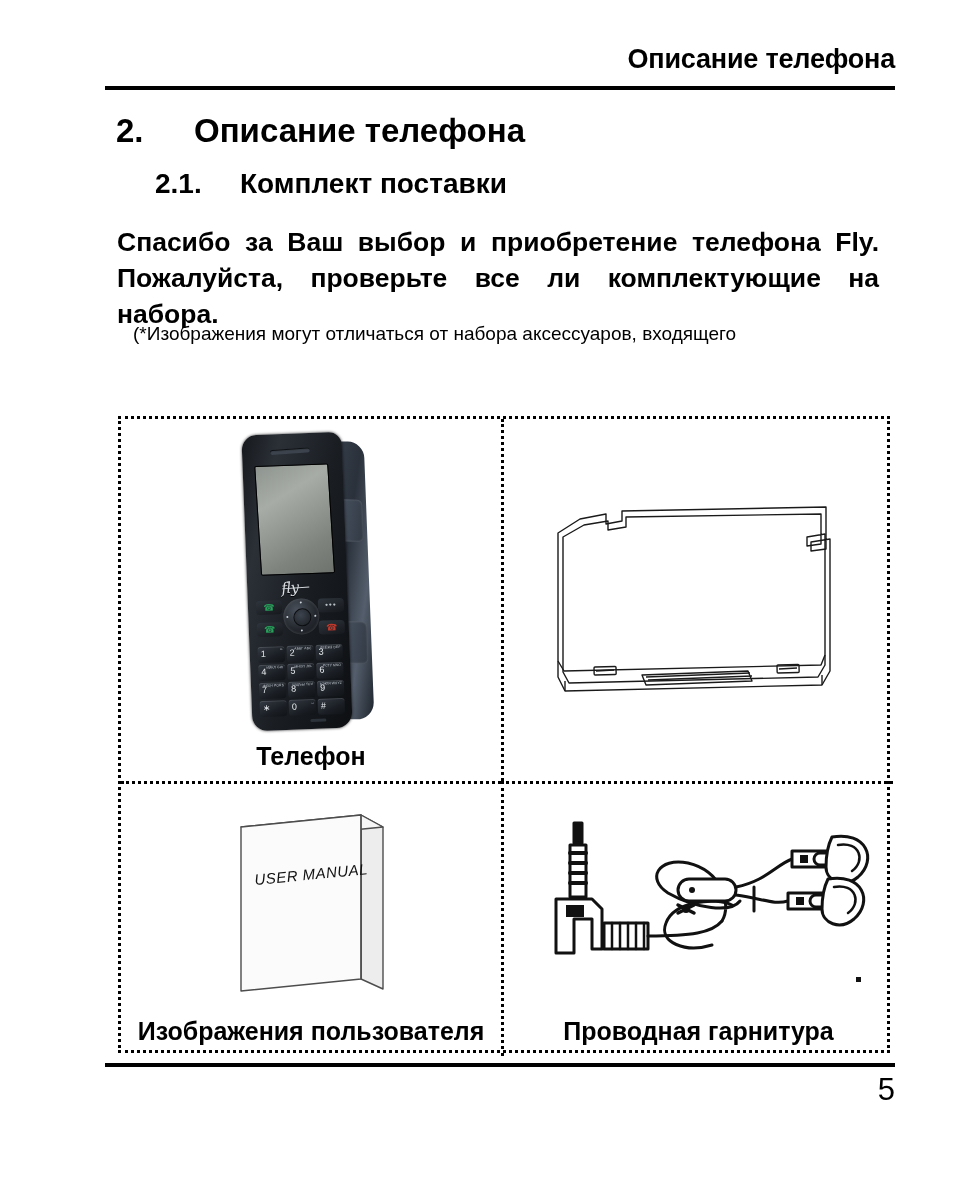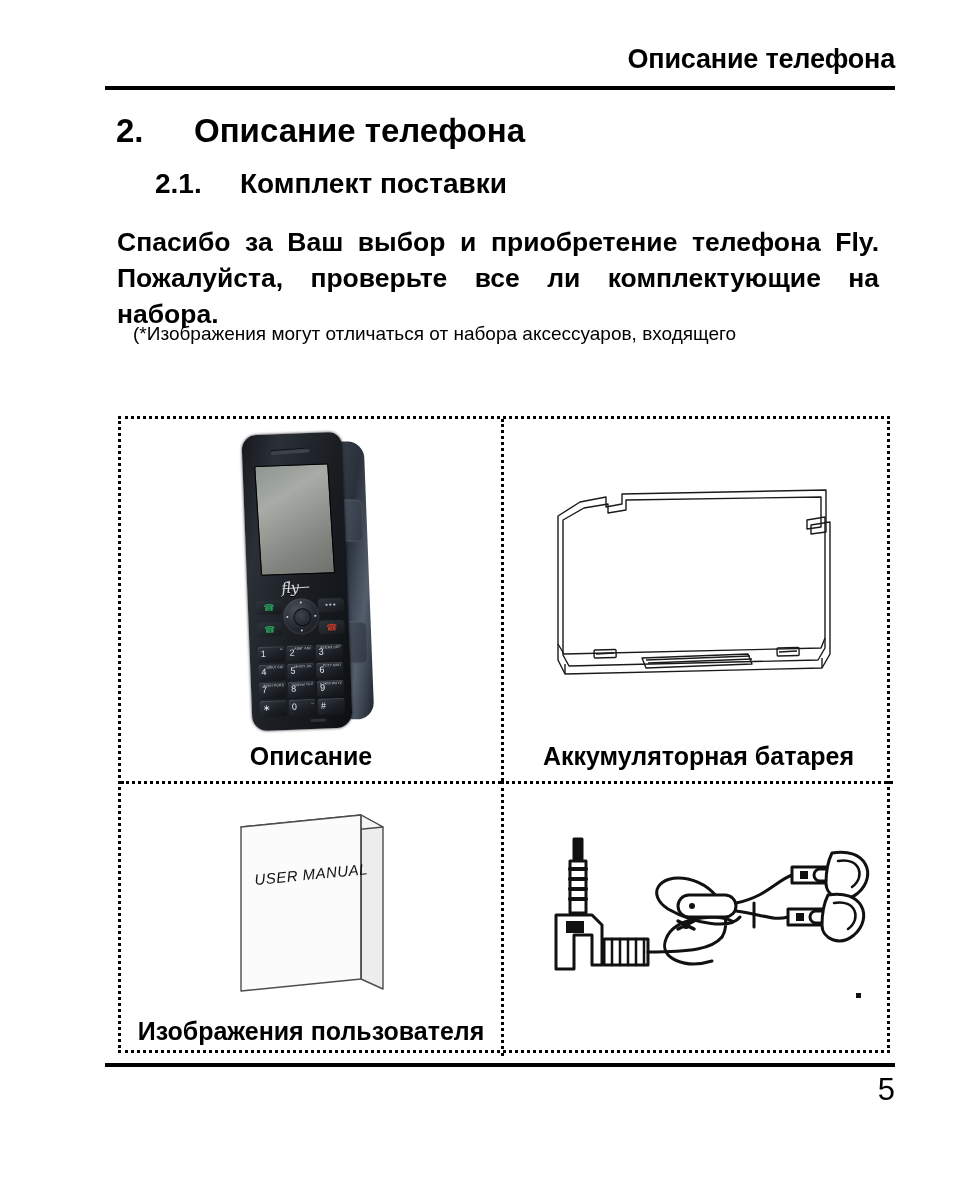--- a/index.html
+++ b/index.html
@@ -441,21 +441,21 @@
                   <span class="dig">#</span>
                   <span class="let"></span>
                 </div>
             </div>
 
             <div class="phone-bottom-slot"></div>
           </div>
         </div>
       </div>
     </div>
-    <div class="cell-caption">Описание</div>
+    <div class="cell-caption">Телефон</div>
   </div>
 
   <div class="cell col2">
     <div class="cell-art">
       <svg class="art-svg" width="330" height="225" viewBox="0 0 330 225">
         <g fill="none" stroke="#1a1a1a" stroke-width="1.4" stroke-linejoin="round">
 
           <path d="M46 34 L72 29 L72 39 L88 36 L88 26 L292 22 L292 64 L277 66 L277 57 L296 54 L296 186
                    L288 200 L31 206 L24 192 L24 48 Z"></path>
 
@@ -471,21 +471,20 @@
           <path d="M114 195 L218 191"></path>
 
           <rect x="60" y="182" width="22" height="8" rx="1" transform="rotate(-1.3 60 182)"></rect>
           <path d="M62 186 L80 185"></path>
 
           <rect x="243" y="180" width="22" height="8" rx="1" transform="rotate(-1.3 243 180)"></rect>
           <path d="M245 184 L263 183"></path>
         </g>
       </svg>
     </div>
-    <div class="cell-caption">Аккумуляторная батарея</div>
   </div>
 
   <div class="cell row2">
     <div class="cell-art">
       <svg class="art-svg" width="200" height="215" viewBox="0 0 200 215">
 
         <path d="M150 22 L172 34 L172 196 L150 186 Z" fill="#ededed" stroke="#4d4d4d" stroke-width="1.4" stroke-linejoin="round"></path>
 
         <path d="M30 34 L150 22 L172 34 L52 46 Z" fill="#f6f6f6" stroke="#4d4d4d" stroke-width="1.4" stroke-linejoin="round"></path>
 
@@ -541,18 +540,19 @@
           <path d="M262 92 L296 92 L302 100 L296 108 L262 108 Z" fill="#fff"></path>
           <rect x="270" y="96" width="8" height="8" fill="#111" stroke="none"></rect>
           <rect x="284" y="94" width="30" height="12" rx="6" fill="#fff"></rect>
 
           <path d="M302 78 C 336 72, 348 100, 328 118 C 314 130, 296 122, 296 108 C 296 98, 298 86, 302 78 Z" fill="#fff"></path>
           <path d="M308 86 C 330 82, 336 102, 322 112" stroke-width="2.5"></path>
         </g>
         <rect x="330" y="176" width="5" height="5" fill="#111"></rect>
       </svg>
     </div>
+    <div class="cell-caption">Проводная гарнитура</div>
   </div>
 
 </div>
 
 <div class="footer-rule"></div>
 <div class="page-number">5</div>
 
 </body></html>

